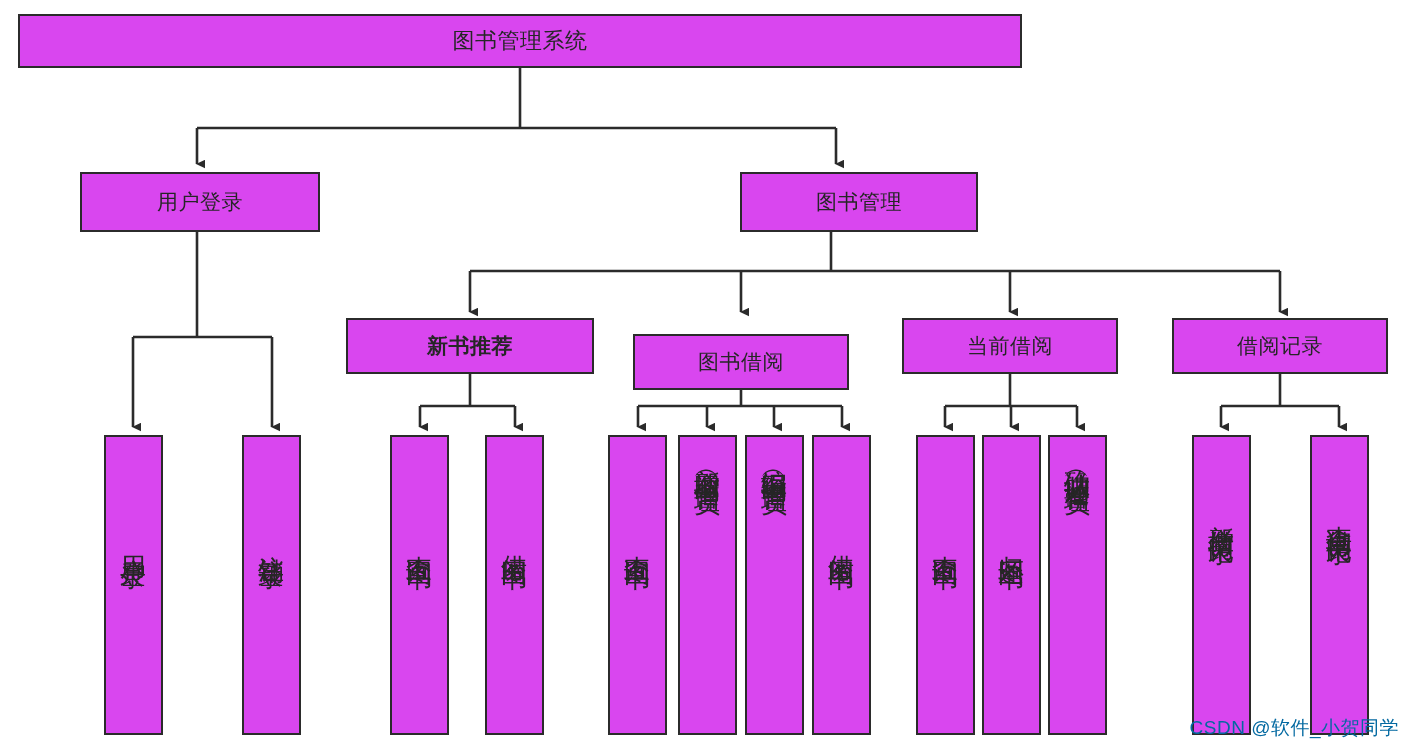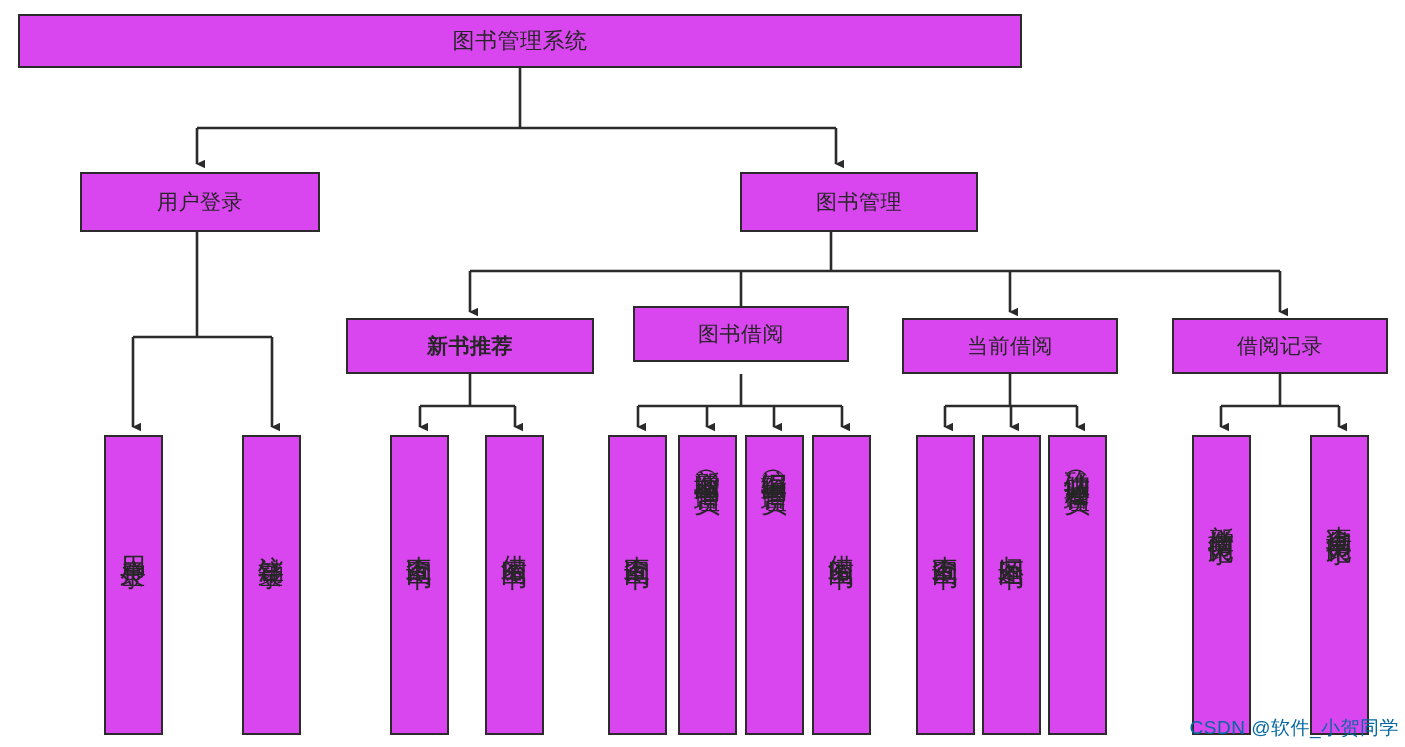--- a/index.html
+++ b/index.html
@@ -148,21 +148,21 @@
   <div class="node horiz" style="left:80px; top:172px; width:240px; height:60px;">
     <span class="node-label">用户登录</span>
   </div>
   <div class="node horiz" style="left:712px; top:172px; width:238px; height:60px;margin-left:28px;">
     <span class="node-label">图书管理</span>
   </div>
 
   <div class="node horiz" style="left:346px; top:318px; width:248px; height:56px;font-weight:bold;">
     <span class="node-label">新书推荐</span>
   </div>
-  <div class="node horiz" style="left:633px; top:306px; width:216px; height:56px;">
+  <div class="node horiz" style="left:633px; top:334px; width:216px; height:56px;">
     <span class="node-label">图书借阅</span>
   </div>
   <div class="node horiz" style="left:902px; top:318px; width:216px; height:56px;">
     <span class="node-label">当前借阅</span>
   </div>
   <div class="node horiz" style="left:1172px; top:318px; width:216px; height:56px;">
     <span class="node-label">借阅记录</span>
   </div>
 
   <div class="node vert mid2" style="left:104px; top:435px; width:59px; height:300px;">

